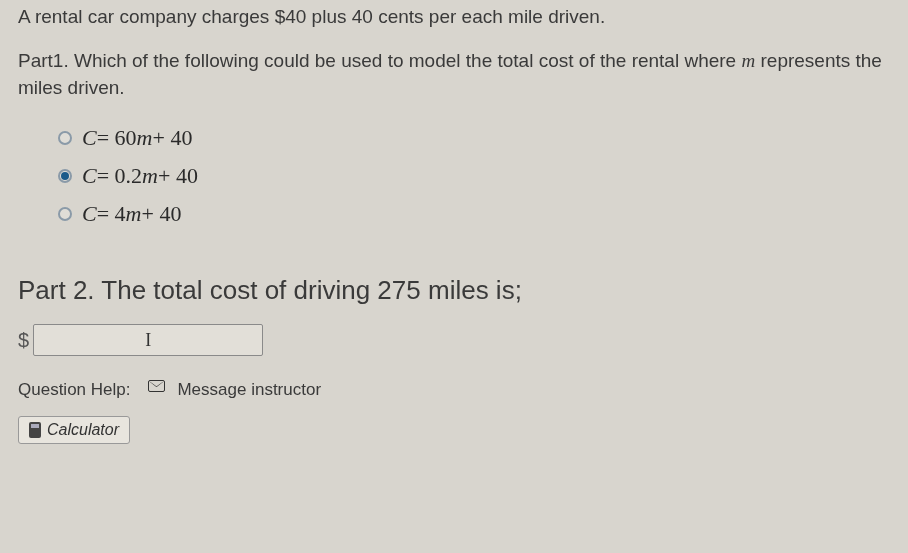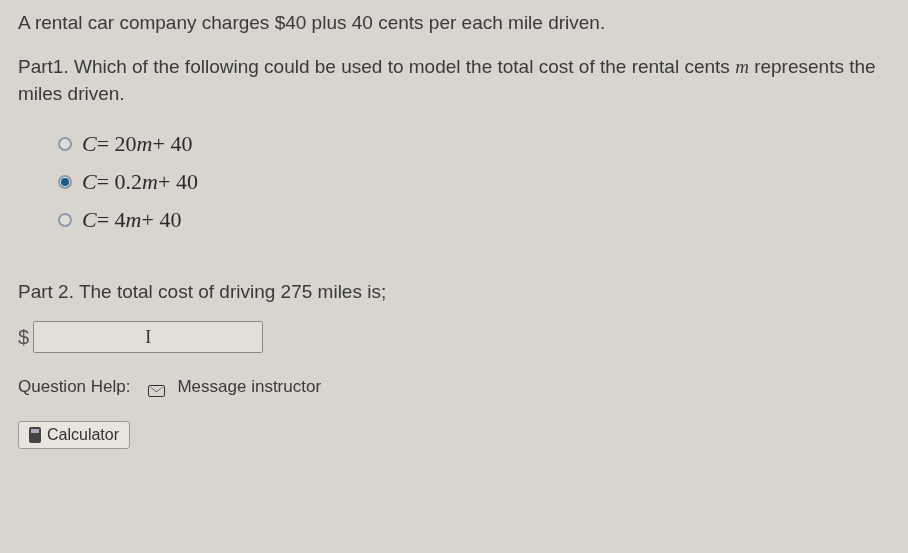--- a/index.html
+++ b/index.html
@@ -6,21 +6,21 @@
   body {
     margin: 0;
     padding: 0;
     font-family: "Helvetica Neue", Arial, sans-serif;
     background: #d8d5ce;
     color: #333;
     width: 908px;
     height: 553px;
   }
   .page {
-    padding: 12px 18px 18px 18px;
+    padding: 6px 18px 18px 18px;
   }
   .intro {
     font-size: 19px;
     color: #3a3a3a;
     margin-bottom: 20px;
   }
   .part1 {
     font-size: 19px;
     color: #3a3a3a;
     line-height: 1.4;
@@ -57,21 +57,21 @@
     position: absolute;
     width: 8px;
     height: 8px;
     background: #1a5a8a;
     border-radius: 50%;
     top: 1px;
     left: 1px;
   }
   .eq-var { font-style: italic; }
   .part2 {
-    font-size: 19px;
+    font-size: 26px;
     color: #3a3a3a;
     margin-bottom: 18px;
   }
   .input-row {
     display: flex;
     align-items: center;
     margin-bottom: 24px;
   }
   .dollar {
     font-size: 20px;
@@ -87,23 +87,23 @@
     font-family: "Times New Roman", serif;
     font-size: 18px;
     color: #333;
     line-height: 30px;
     border-radius: 2px;
   }
   .help-row {
     font-size: 17px;
     color: #3a3a3a;
     display: flex;
-    align-items: flex-end;
+    align-items: flex-start;
     gap: 12px;
-    margin-bottom: 24px;
+    margin-bottom: 16px;
   }
   .help-label { margin-right: 6px; }
   .mail-icon {
     width: 17px;
     height: 12px;
     border: 1.5px solid #333;
     border-radius: 2px;
     position: relative;
     display: inline-block;
   }
@@ -138,20 +138,21 @@
   .calc-btn {
     display: inline-flex;
     align-items: center;
     gap: 6px;
     border: 1px solid #999;
     background: #e8e5de;
     padding: 4px 10px;
     font-size: 16px;
     color: #333;
     border-radius: 3px;
+    font-style: italic;
   }
   .calc-icon {
     width: 12px;
     height: 16px;
     background: #444;
     border-radius: 2px;
     position: relative;
   }
   .calc-icon::before {
     content: "";
@@ -164,28 +165,28 @@
   }
 </style>
 </head>
 <body>
 
 <div class="page">
 
   <div class="intro">A rental car company charges $40 plus 40 cents per each mile driven.</div>
 
   <div class="part1">
-    <span>Part1. Which of the following could be used to model the total cost of the rental cents </span><span class="math-var">m</span><span> represents the miles driven.</span>
+    <span>Part1. Which of the following could be used to model the total cost of the rental where </span><span class="math-var">m</span><span> represents the miles driven.</span>
   </div>
 
   <div class="options">
     <div class="option">
       <span class="radio"></span>
       <span class="eq-var">C</span>
-        <span> = 20</span>
+        <span> = 60</span>
         <span class="eq-var">m</span>
         <span> + 40</span>
     </div>
     <div class="option">
       <span class="radio selected"></span>
       <span class="eq-var">C</span>
         <span> = 0.2</span>
         <span class="eq-var">m</span>
         <span> + 40</span>
     </div>

